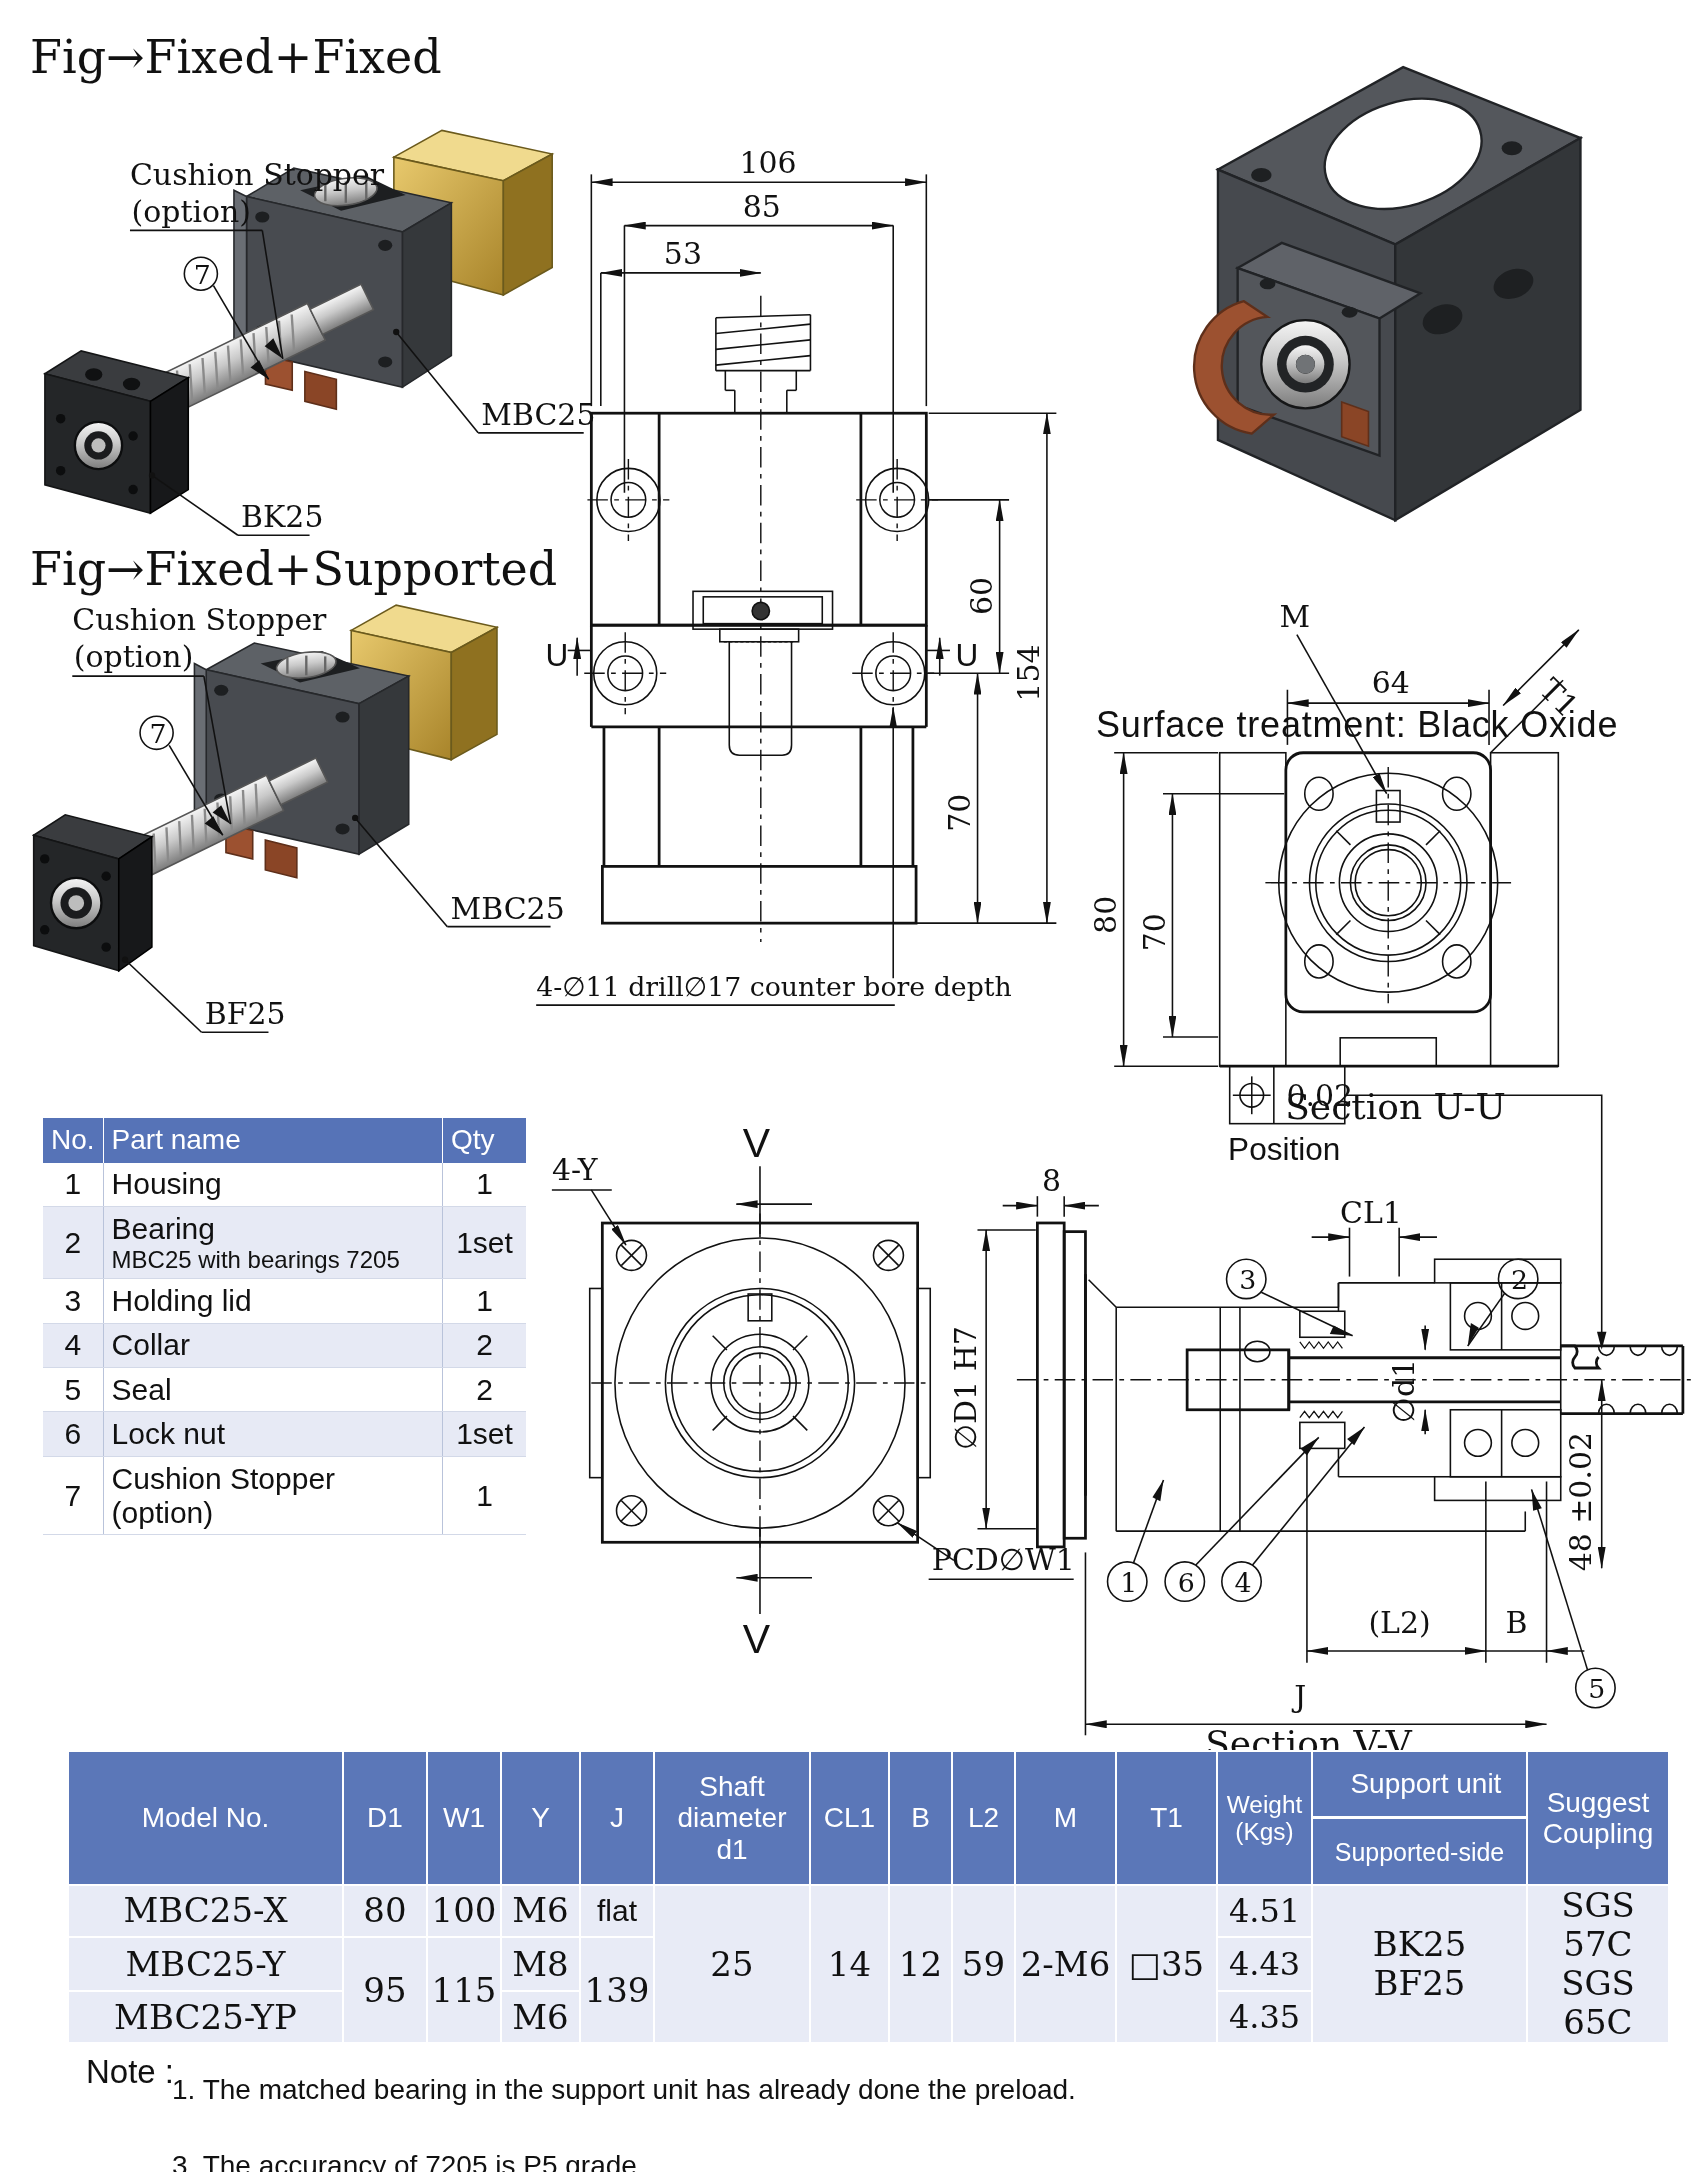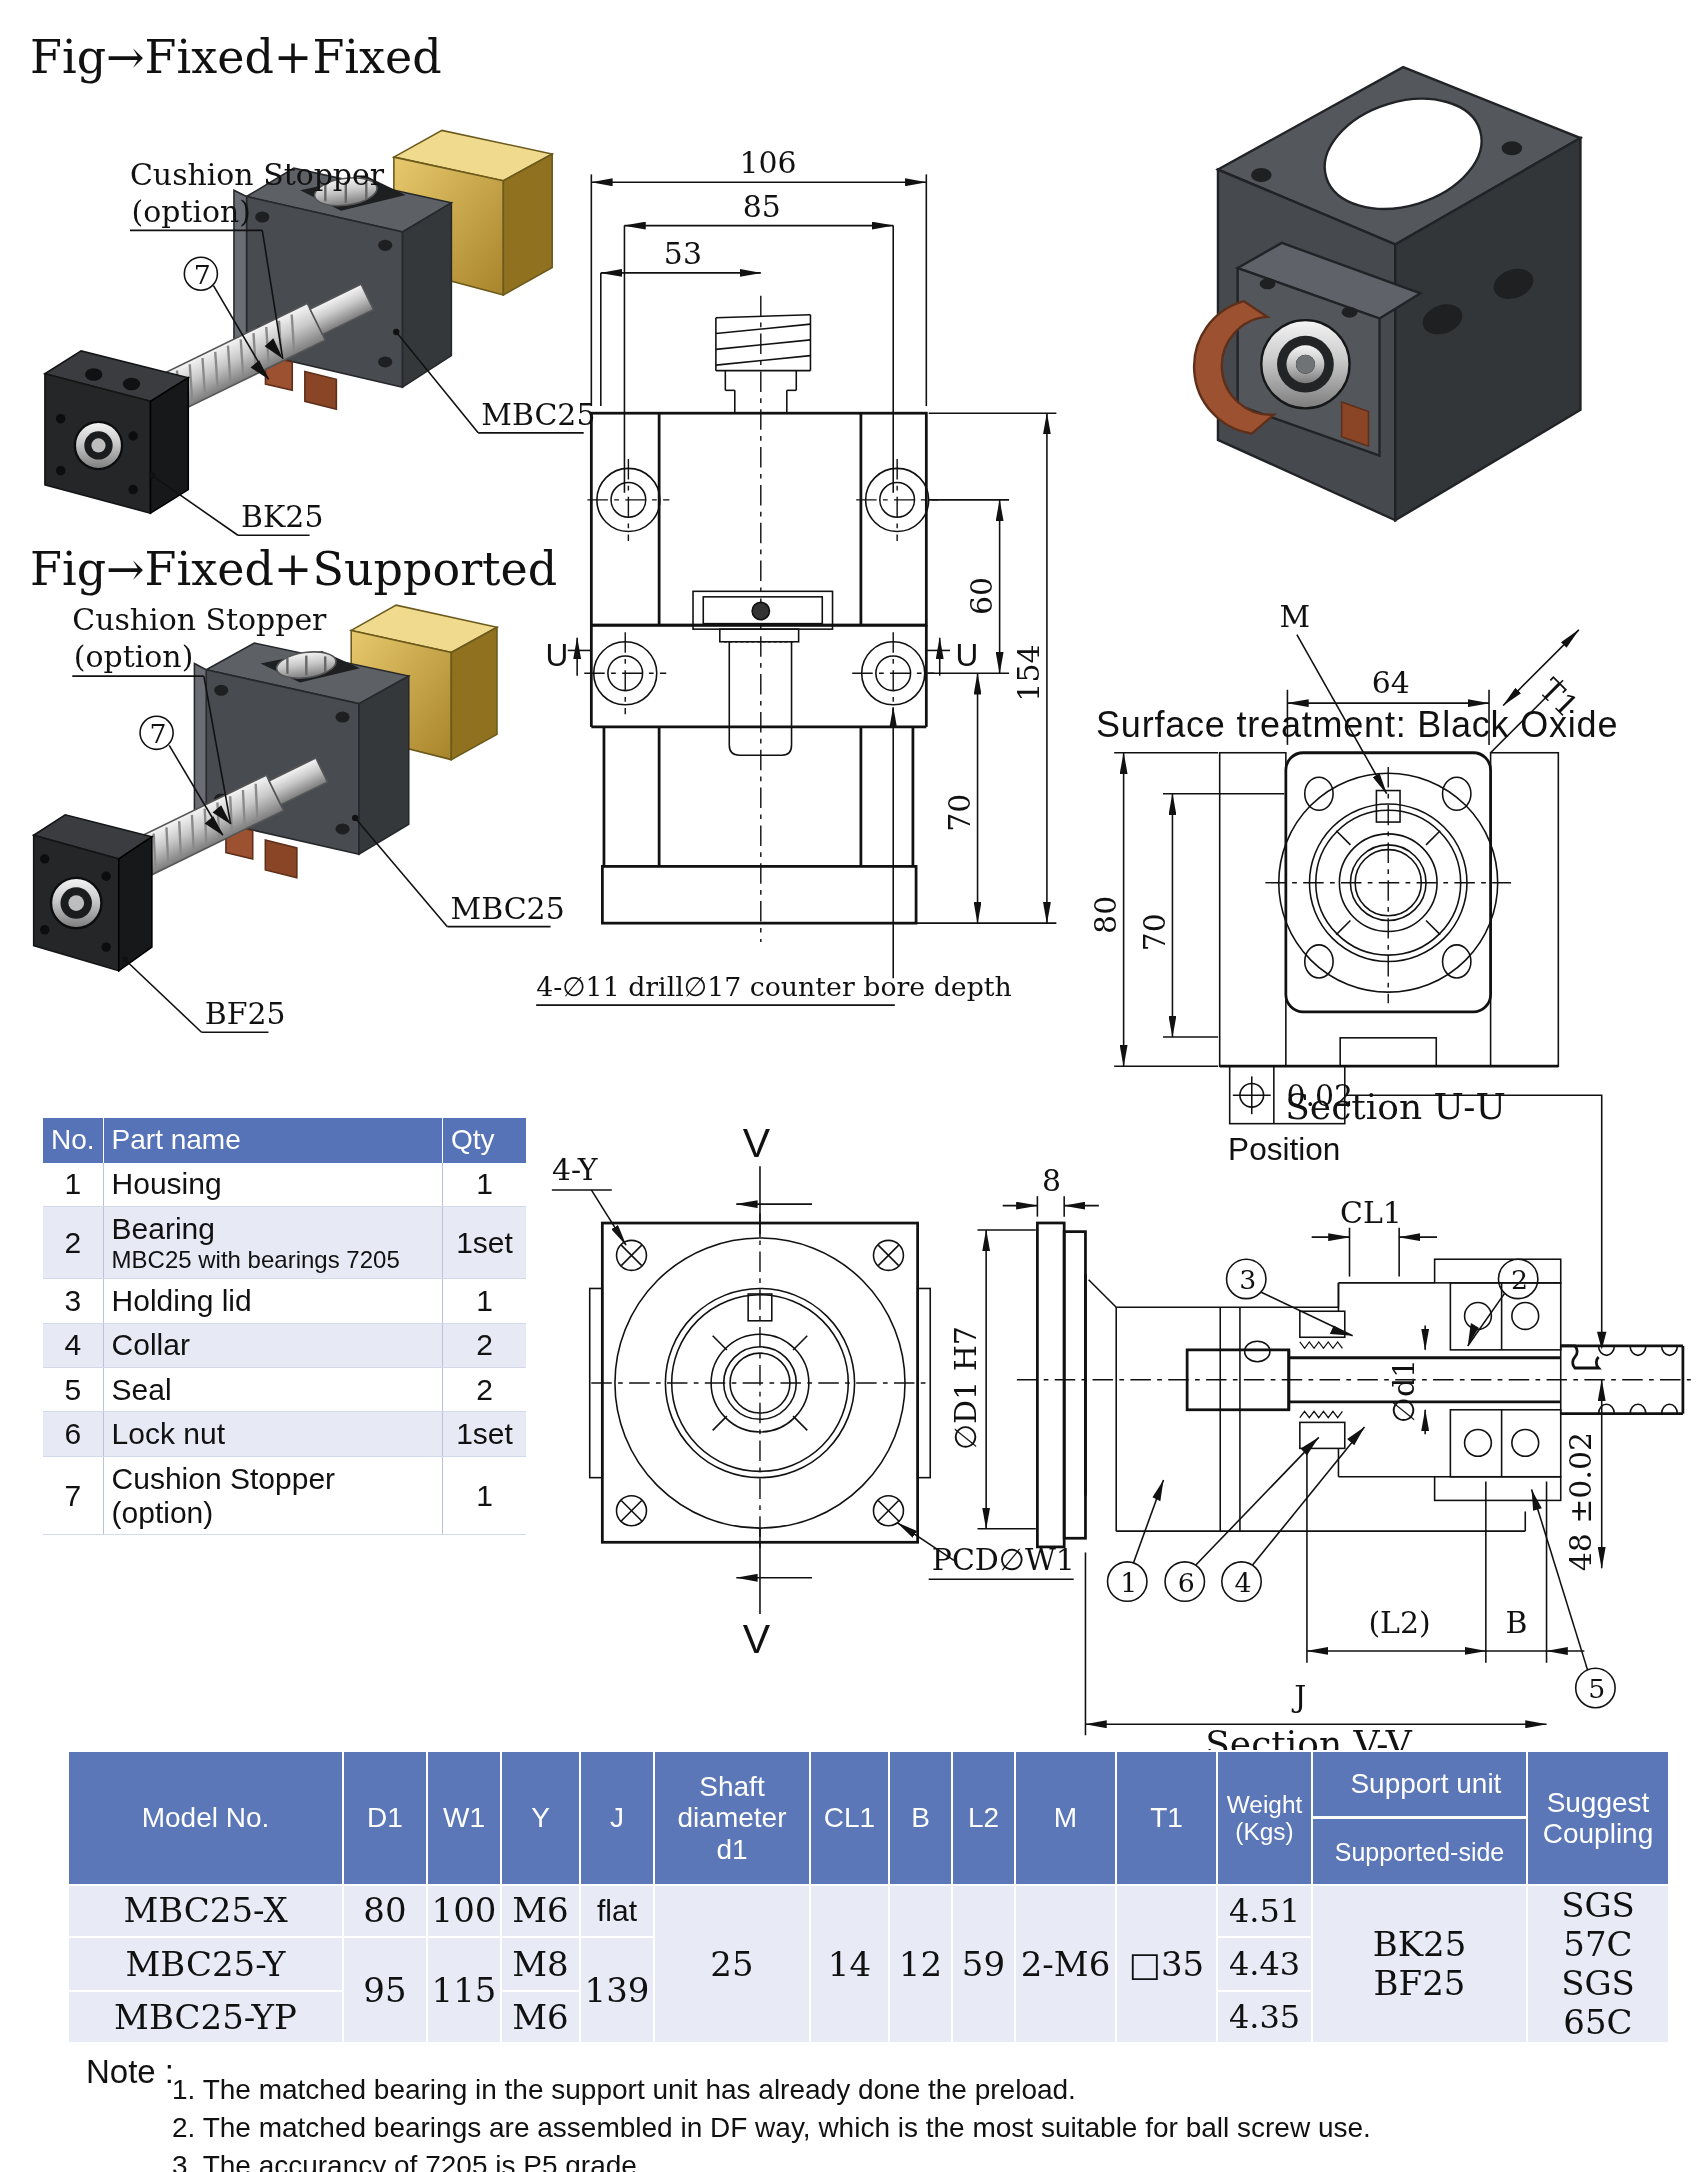--- a/index.html
+++ b/index.html
@@ -742,17 +742,16 @@
     <tr style="height:50px;">
       <td>MBC25-YP</td>
       <td>M6</td>
       <td style="font-size:32px;">4.35</td>
     </tr>
   </tbody>
     </table>
 
   <div class="abs sans-note" style="left:75px;top:2053px;font-size:33px;margin-left:11px;">Note :</div>
   <div class="abs sans-note note-line" style="left:172px;top:2059px;">1. The matched bearing in the support unit has already done the preload.</div>
-  <div class="abs sans-note note-line" style="left:172px;top:2097px;">2. The matched bearings are assembled in DF way, which is the most suitable for ball screw use.</div>
   <div class="abs sans-note note-line" style="left:172px;top:2135px;">3. The accurancy of 7205 is P5 grade.</div>
 
 </div>
 
 
 </body></html>

